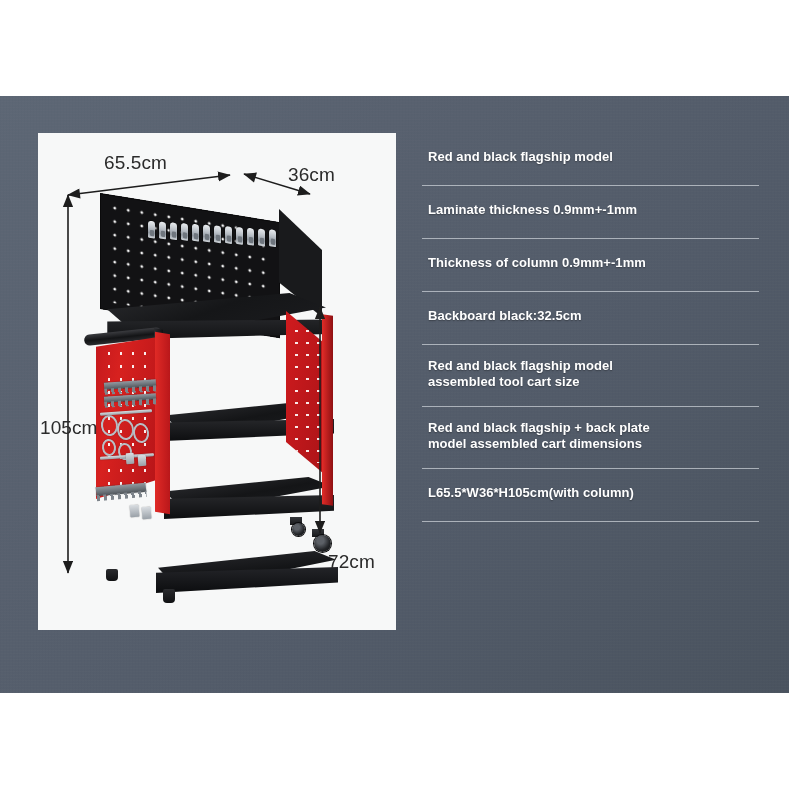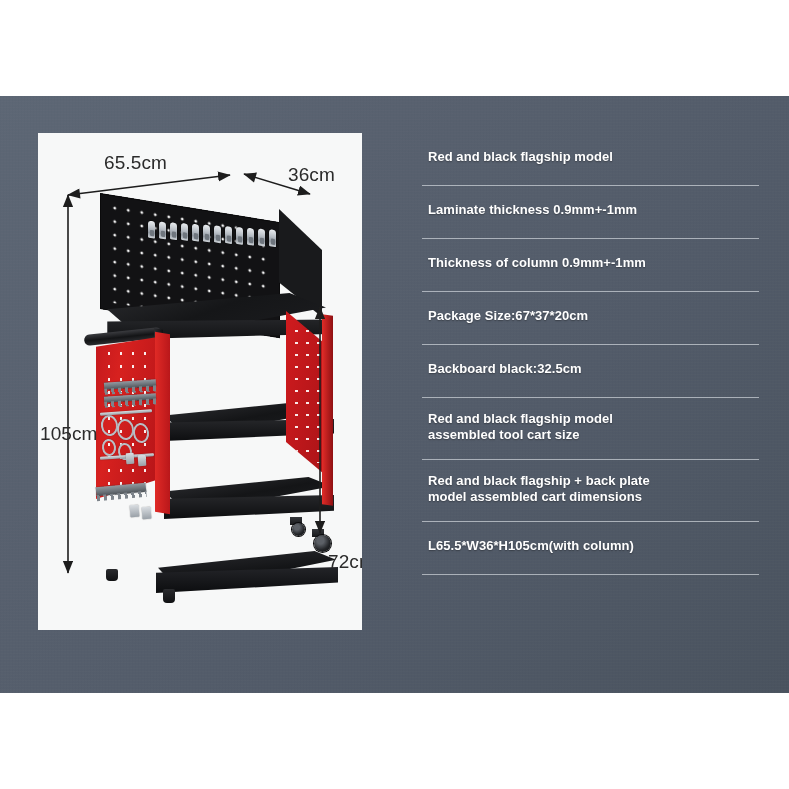--- a/index.html
+++ b/index.html
@@ -30,37 +30,37 @@
     background-image:
       repeating-linear-gradient(0deg, rgba(255,255,255,.035) 0 1px, rgba(0,0,0,0) 1px 3px),
       repeating-linear-gradient(90deg, rgba(0,0,0,.035) 0 1px, rgba(255,255,255,0) 1px 3px);
     pointer-events: none;
   }
 
   
   .photo-panel {
     position: absolute;
     left: 38px; top: 133px;
-    width: 324px; height: 497px;
+    width: 358px; height: 497px;
     background: #f7f8f8;
     overflow: hidden;
   }
 
   
   .dim-label {
     position: absolute;
     color: #2b2b2b;
     font-size: 19px;
     font-family: "Liberation Sans", sans-serif;
     white-space: nowrap;
     letter-spacing: .1px;
   }
   .dim-w   { left: 66px;  top: 19px; }
   .dim-d   { left: 250px; top: 31px; }
-  .dim-h   { left: 2px;   top: 290px; text-align: right; }
+  .dim-h   { left: 2px;   top: 284px; text-align: right; }
   .dim-h2  { left: 290px; top: 418px; }
 
   .dimsvg { position: absolute; left: 0; top: 0; width: 358px; height: 497px; pointer-events: none; }
 
   
   .cart { position: absolute; left: 0; top: 0; width: 358px; height: 497px; }
 
   
   .backboard {
     position: absolute;
@@ -392,23 +392,20 @@
     <div class="spec-row">
       <span class="spec-text">Red and black flagship model</span>
     </div>
     <div class="spec-row">
       <span class="spec-text">Laminate thickness 0.9mm+-1mm</span>
     </div>
     <div class="spec-row">
       <span class="spec-text">Thickness of column 0.9mm+-1mm</span>
     </div>
     <div class="spec-row">
-      <span class="spec-text">Package Size:67*37*20cm</span>
-    </div>
-    <div class="spec-row">
       <span class="spec-text">Backboard black:32.5cm</span>
     </div>
     <div class="spec-row tall">
       <span class="spec-text">Red and black flagship model
 assembled tool cart size</span>
     </div>
     <div class="spec-row tall">
       <span class="spec-text">Red and black flagship + back plate
 model assembled cart dimensions</span>
     </div>

